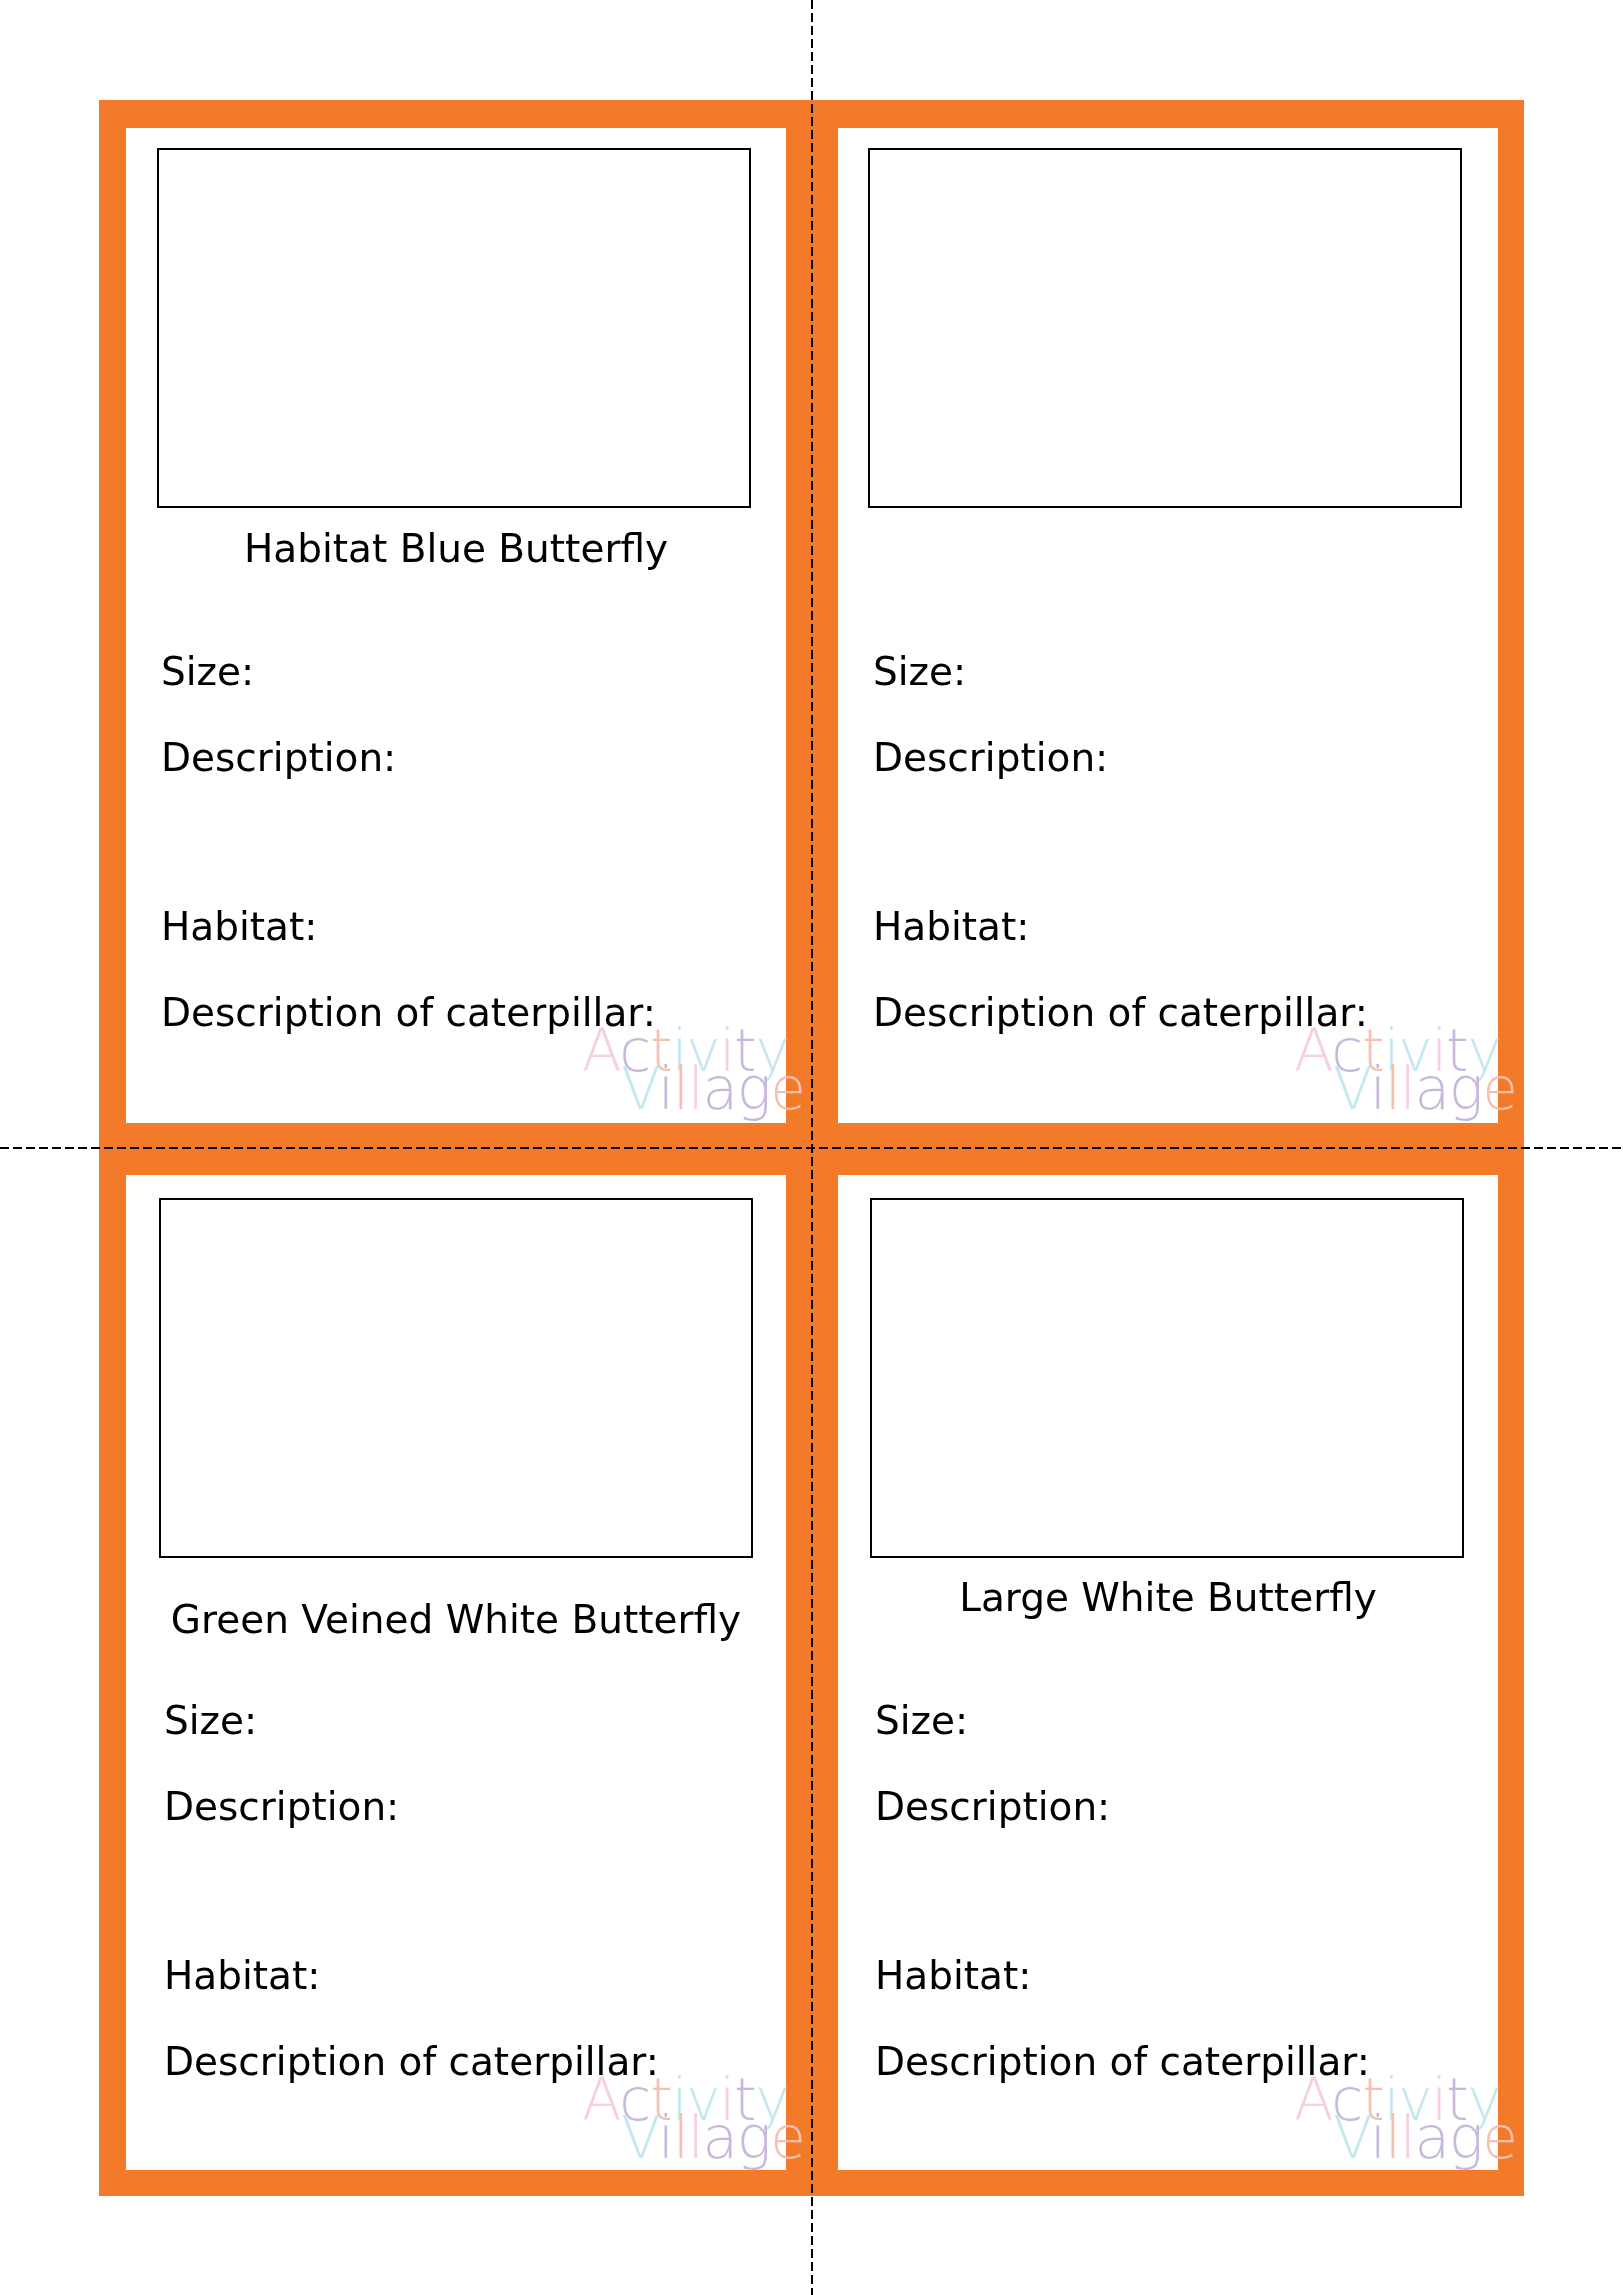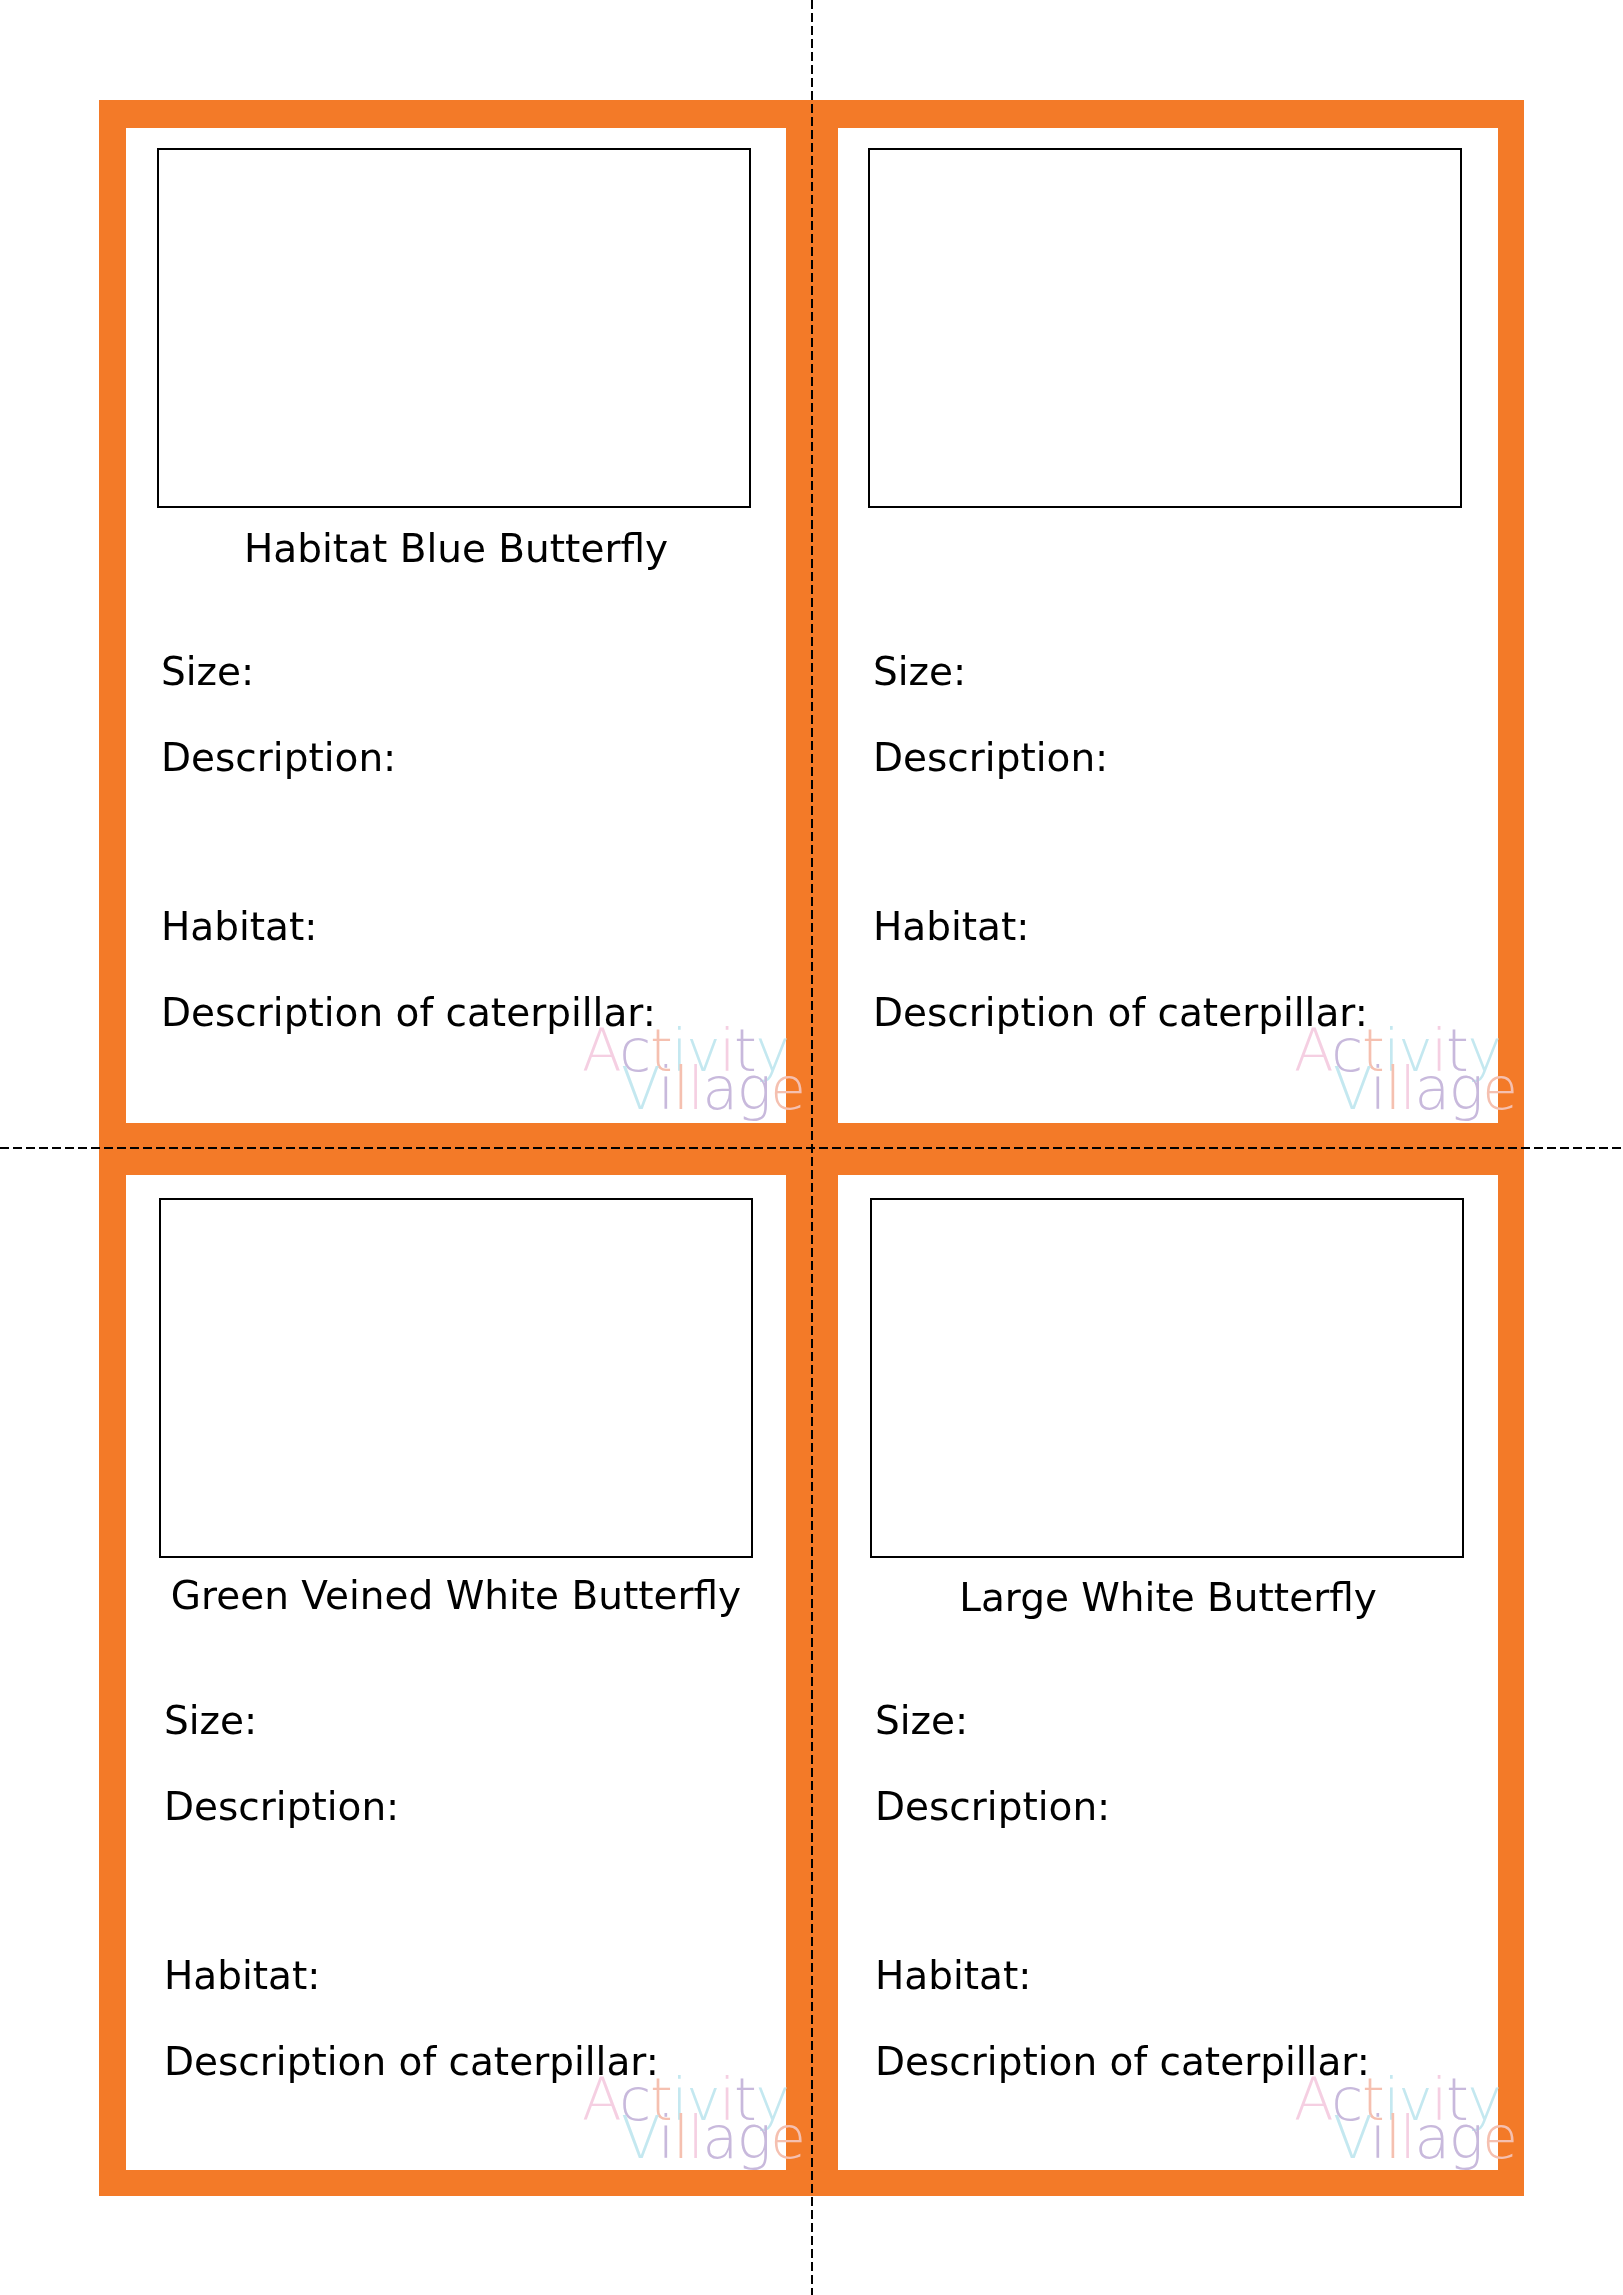--- a/index.html
+++ b/index.html
@@ -47,21 +47,21 @@
   <div class="field" style="top:773px;">Habitat:</div>
   <div class="field" style="top:859px;">Description of caterpillar:</div>
   <div class="logo">
     <div class="row r1"><span style="color:#f5cfe2">A</span><span style="color:#c8b9dc">c</span><span style="color:#f5c0b0">t</span><span style="color:#c4e8f0">i</span><span style="color:#c4e8f0">v</span><span style="color:#f5cfe2">i</span><span style="color:#c8b9dc">t</span><span style="color:#c4e8f0">y</span></div>
     <div class="row r2"><span style="color:#c4e8f0">V</span><span style="color:#c8b9dc">i</span><span style="color:#f5c0b0">l</span><span style="color:#f5cfe2">l</span><span style="color:#c8b9dc">a</span><span style="color:#c8b9dc">g</span><span style="color:#f5c0b0">e</span></div>
   </div>
 </div>
 
 <div class="card" style="left:126px; top:1175px;">
   <div class="imgbox" style="left:33px; top:23px;"></div>
-  <div class="title" style="top:395px;text-align:center;">Green Veined White Butterfly</div>
+  <div class="title" style="top:419px;text-align:center;">Green Veined White Butterfly</div>
   <div class="field" style="top:520px; left:38px;">Size:</div>
   <div class="field" style="top:606px; left:38px;">Description:</div>
   <div class="field" style="top:775px; left:38px;">Habitat:</div>
   <div class="field" style="top:861px; left:38px;">Description of caterpillar:</div>
   <div class="logo" style="top:895px;">
     <div class="row r1"><span style="color:#f5cfe2">A</span><span style="color:#c8b9dc">c</span><span style="color:#f5c0b0">t</span><span style="color:#c4e8f0">i</span><span style="color:#c4e8f0">v</span><span style="color:#f5cfe2">i</span><span style="color:#c8b9dc">t</span><span style="color:#c4e8f0">y</span></div>
     <div class="row r2"><span style="color:#c4e8f0">V</span><span style="color:#c8b9dc">i</span><span style="color:#f5c0b0">l</span><span style="color:#f5cfe2">l</span><span style="color:#c8b9dc">a</span><span style="color:#c8b9dc">g</span><span style="color:#f5c0b0">e</span></div>
   </div>
 </div>
 

